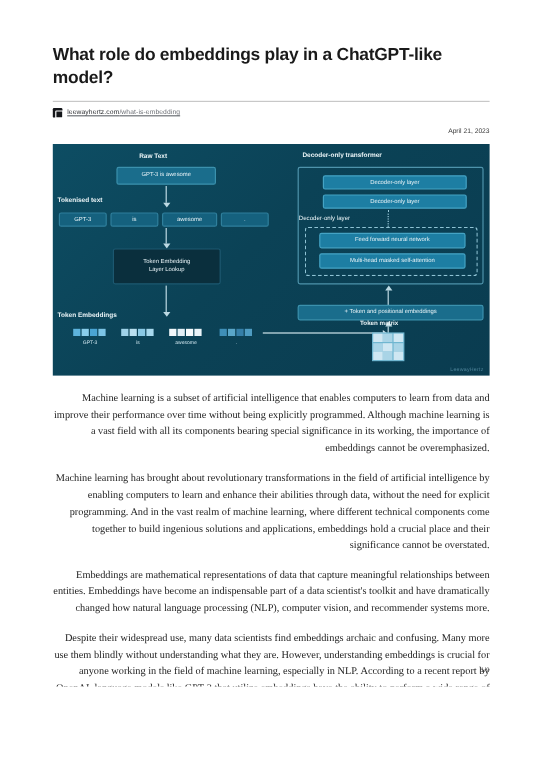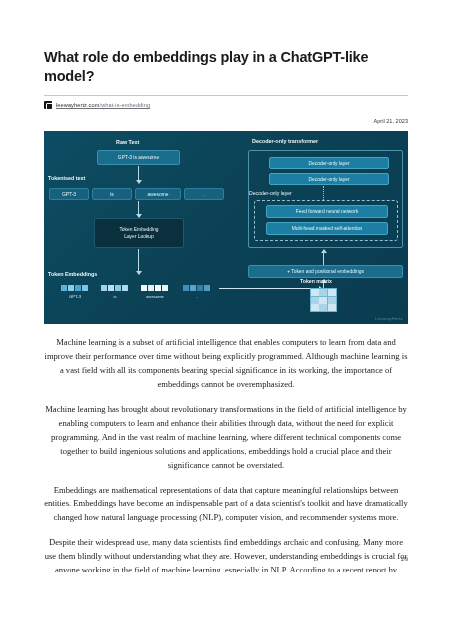--- a/index.html
+++ b/index.html
@@ -7,21 +7,21 @@
     width: 452px;
     height: 640px;
     background: #ffffff;
     font-family: "Liberation Serif", serif;
   }
   .page {
     position: relative;
     width: 452px;
     height: 572px;
     background: #ffffff;
-    padding: 12px 44px;
+    padding: 1px 44px;
     overflow: hidden;
   }
 
   
   .title {
     font-family: "Liberation Sans", sans-serif;
     font-size: 14.5px;
     font-weight: bold;
     color: #1a1a1a;
     line-height: 1.32;
@@ -194,21 +194,21 @@
     letter-spacing: 0.2px;
   }
 
   
   .body-text { margin-top: 12px; }
   .body-text p {
     font-family: "Liberation Serif", serif;
     font-size: 8.6px;
     line-height: 1.62;
     color: #222222;
-    text-align: center;
+    text-align: right;
     margin-bottom: 11px;
   }
 
   
   .footer {
     position: absolute;
     right: 44px;
     bottom: 10px;
     font-family: "Liberation Sans", sans-serif;
     font-size: 5.4px;

